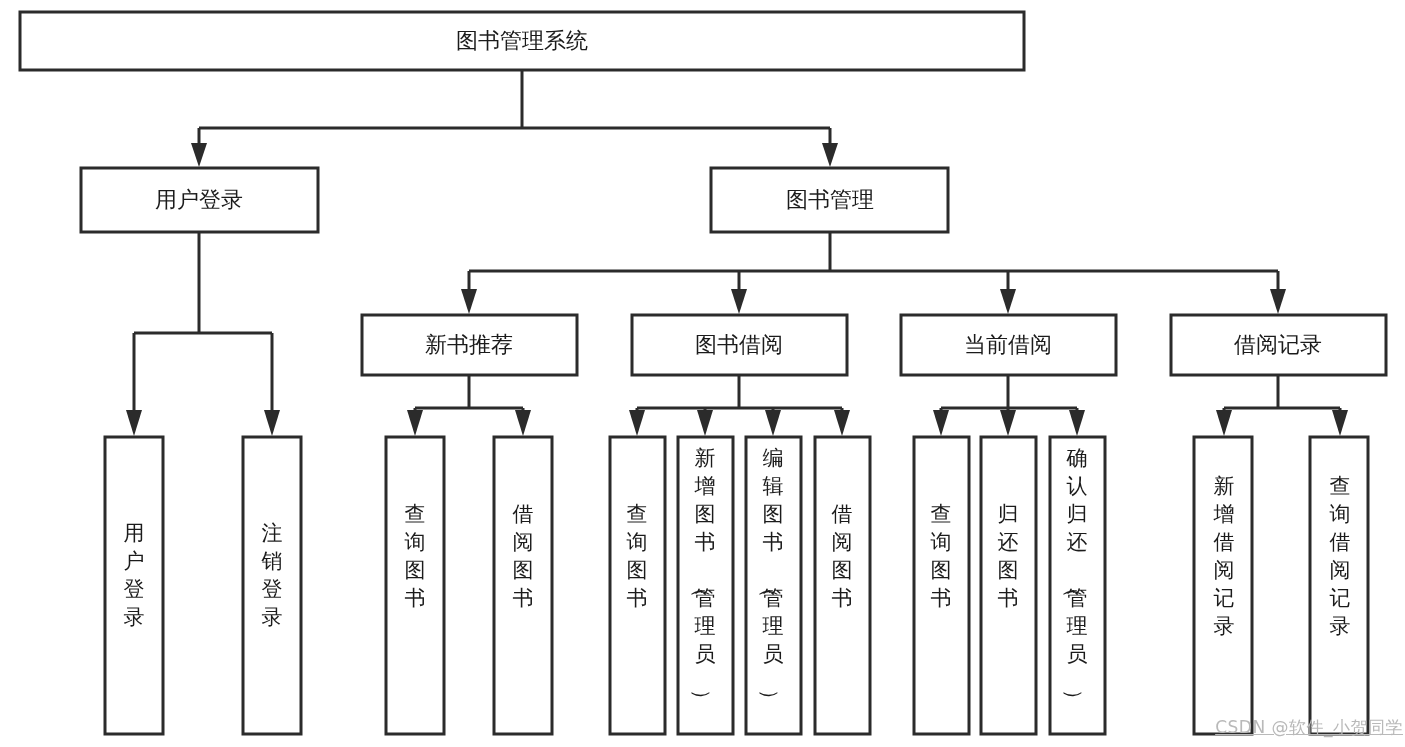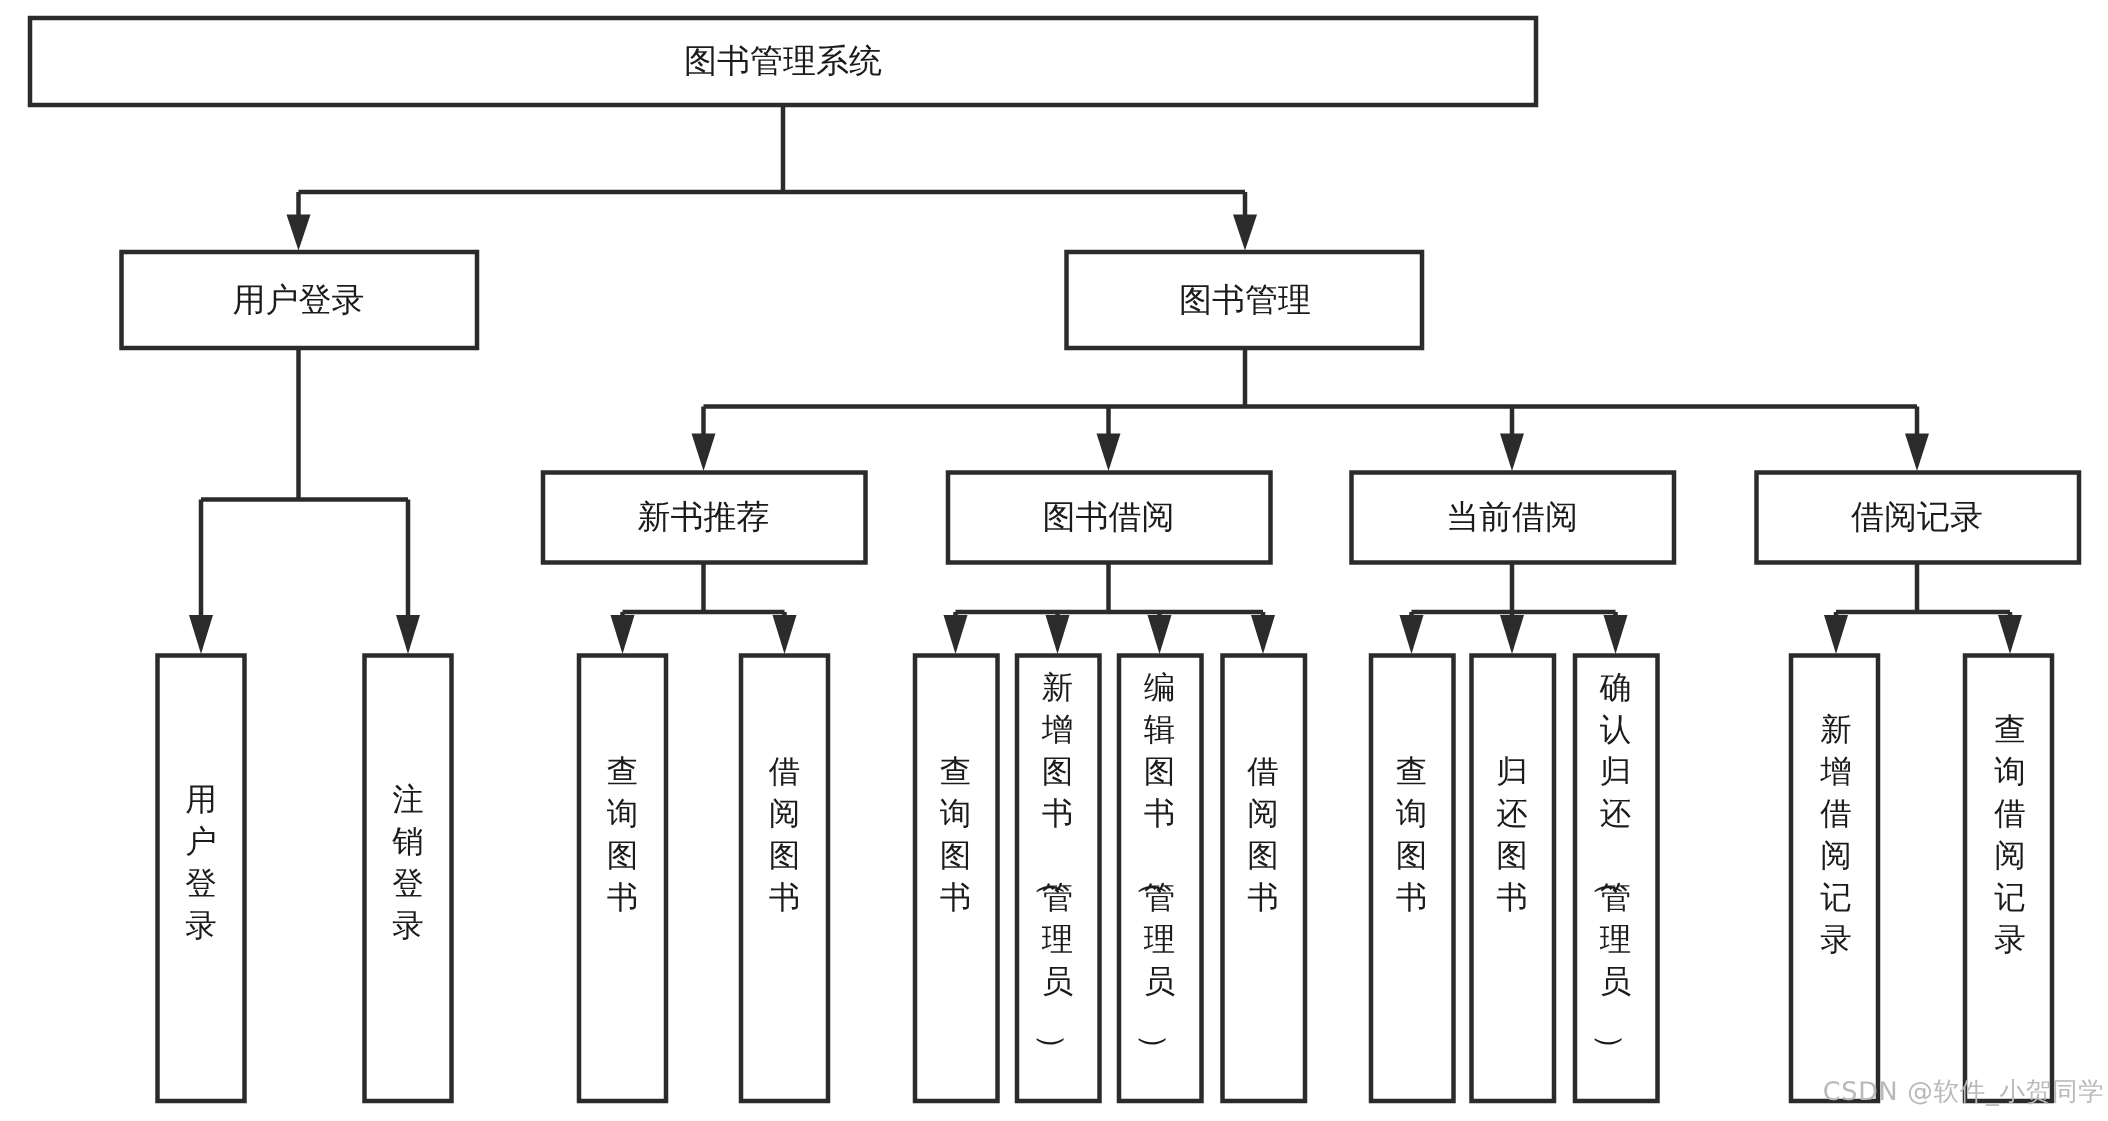--- a/index.html
+++ b/index.html
@@ -58,20 +58,21 @@
   .watermark {
     position: absolute;
     right: 14px;
     bottom: 8px;
     font-family: "DejaVu Sans", "Liberation Sans", sans-serif;
     font-size: 17px;
     color: #b9b9b9;
     letter-spacing: 0.5px;
     white-space: nowrap;
     user-select: none;
+    text-decoration: underline;
   }
 </style>
 </head>
 <body>
 
 <div id="diagram-root">
 
   <svg class="flow" viewBox="0 0 1405 747" xmlns="http://www.w3.org/2000/svg">
 
     <g>

